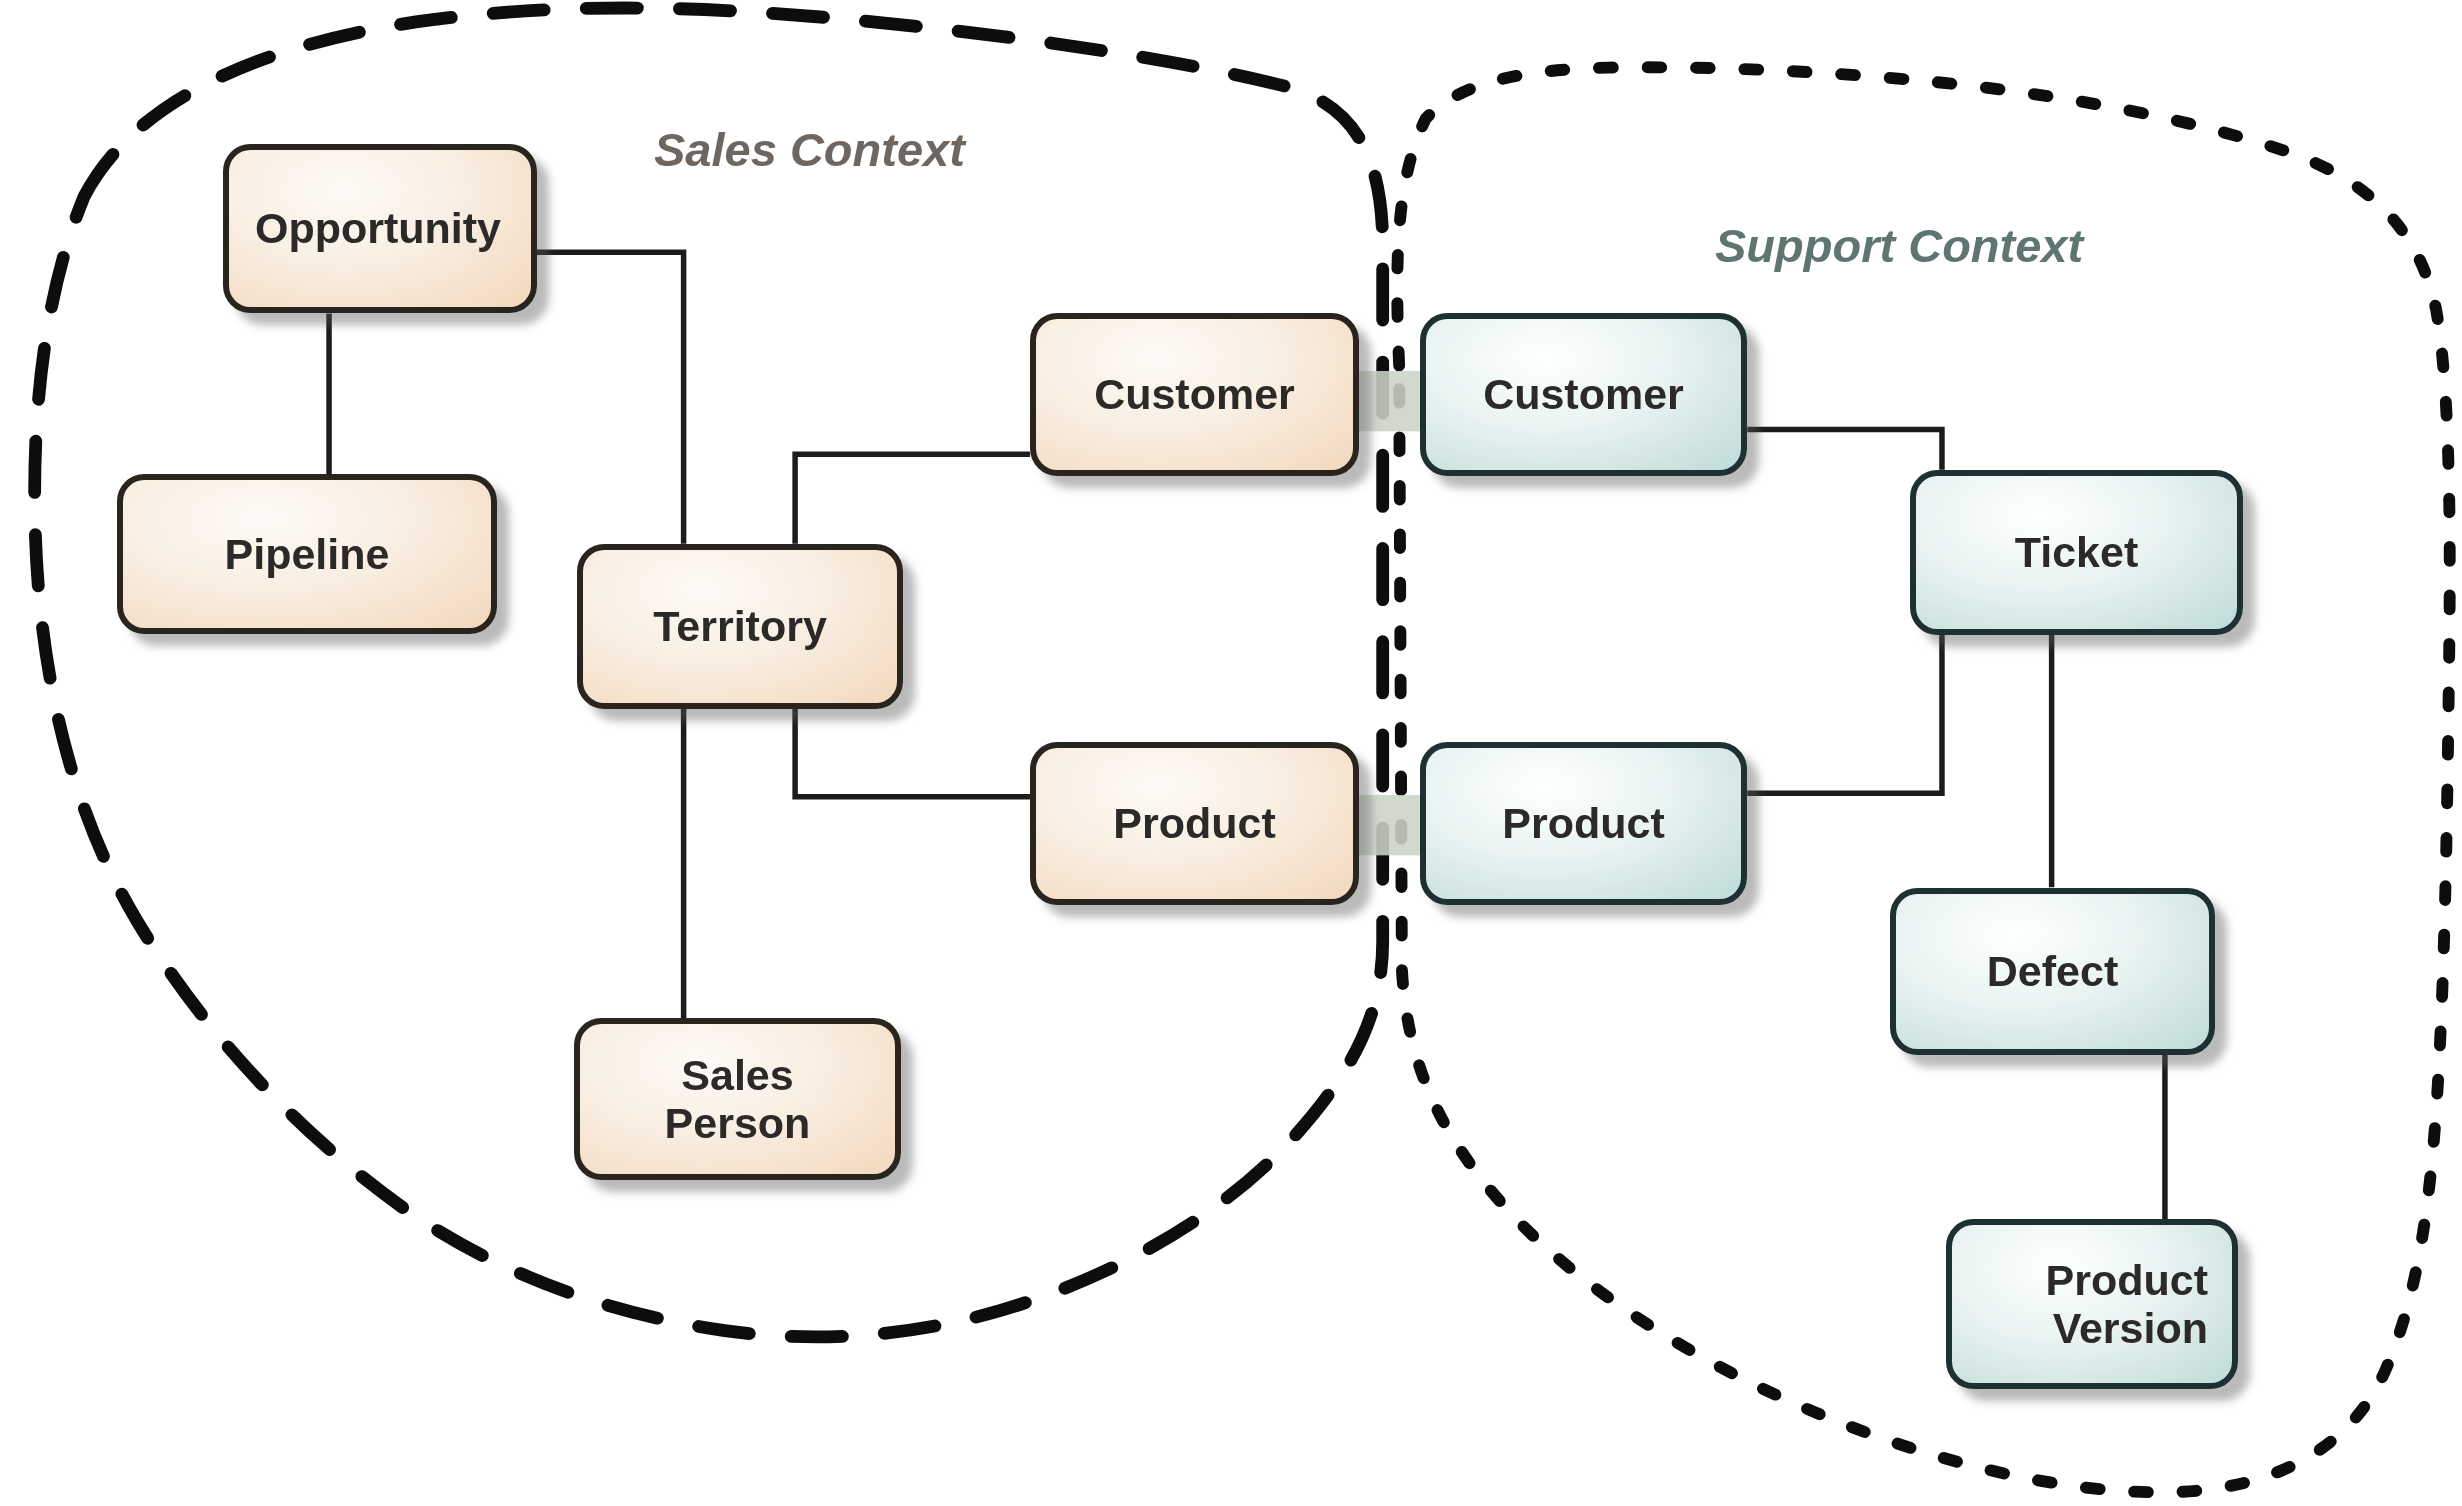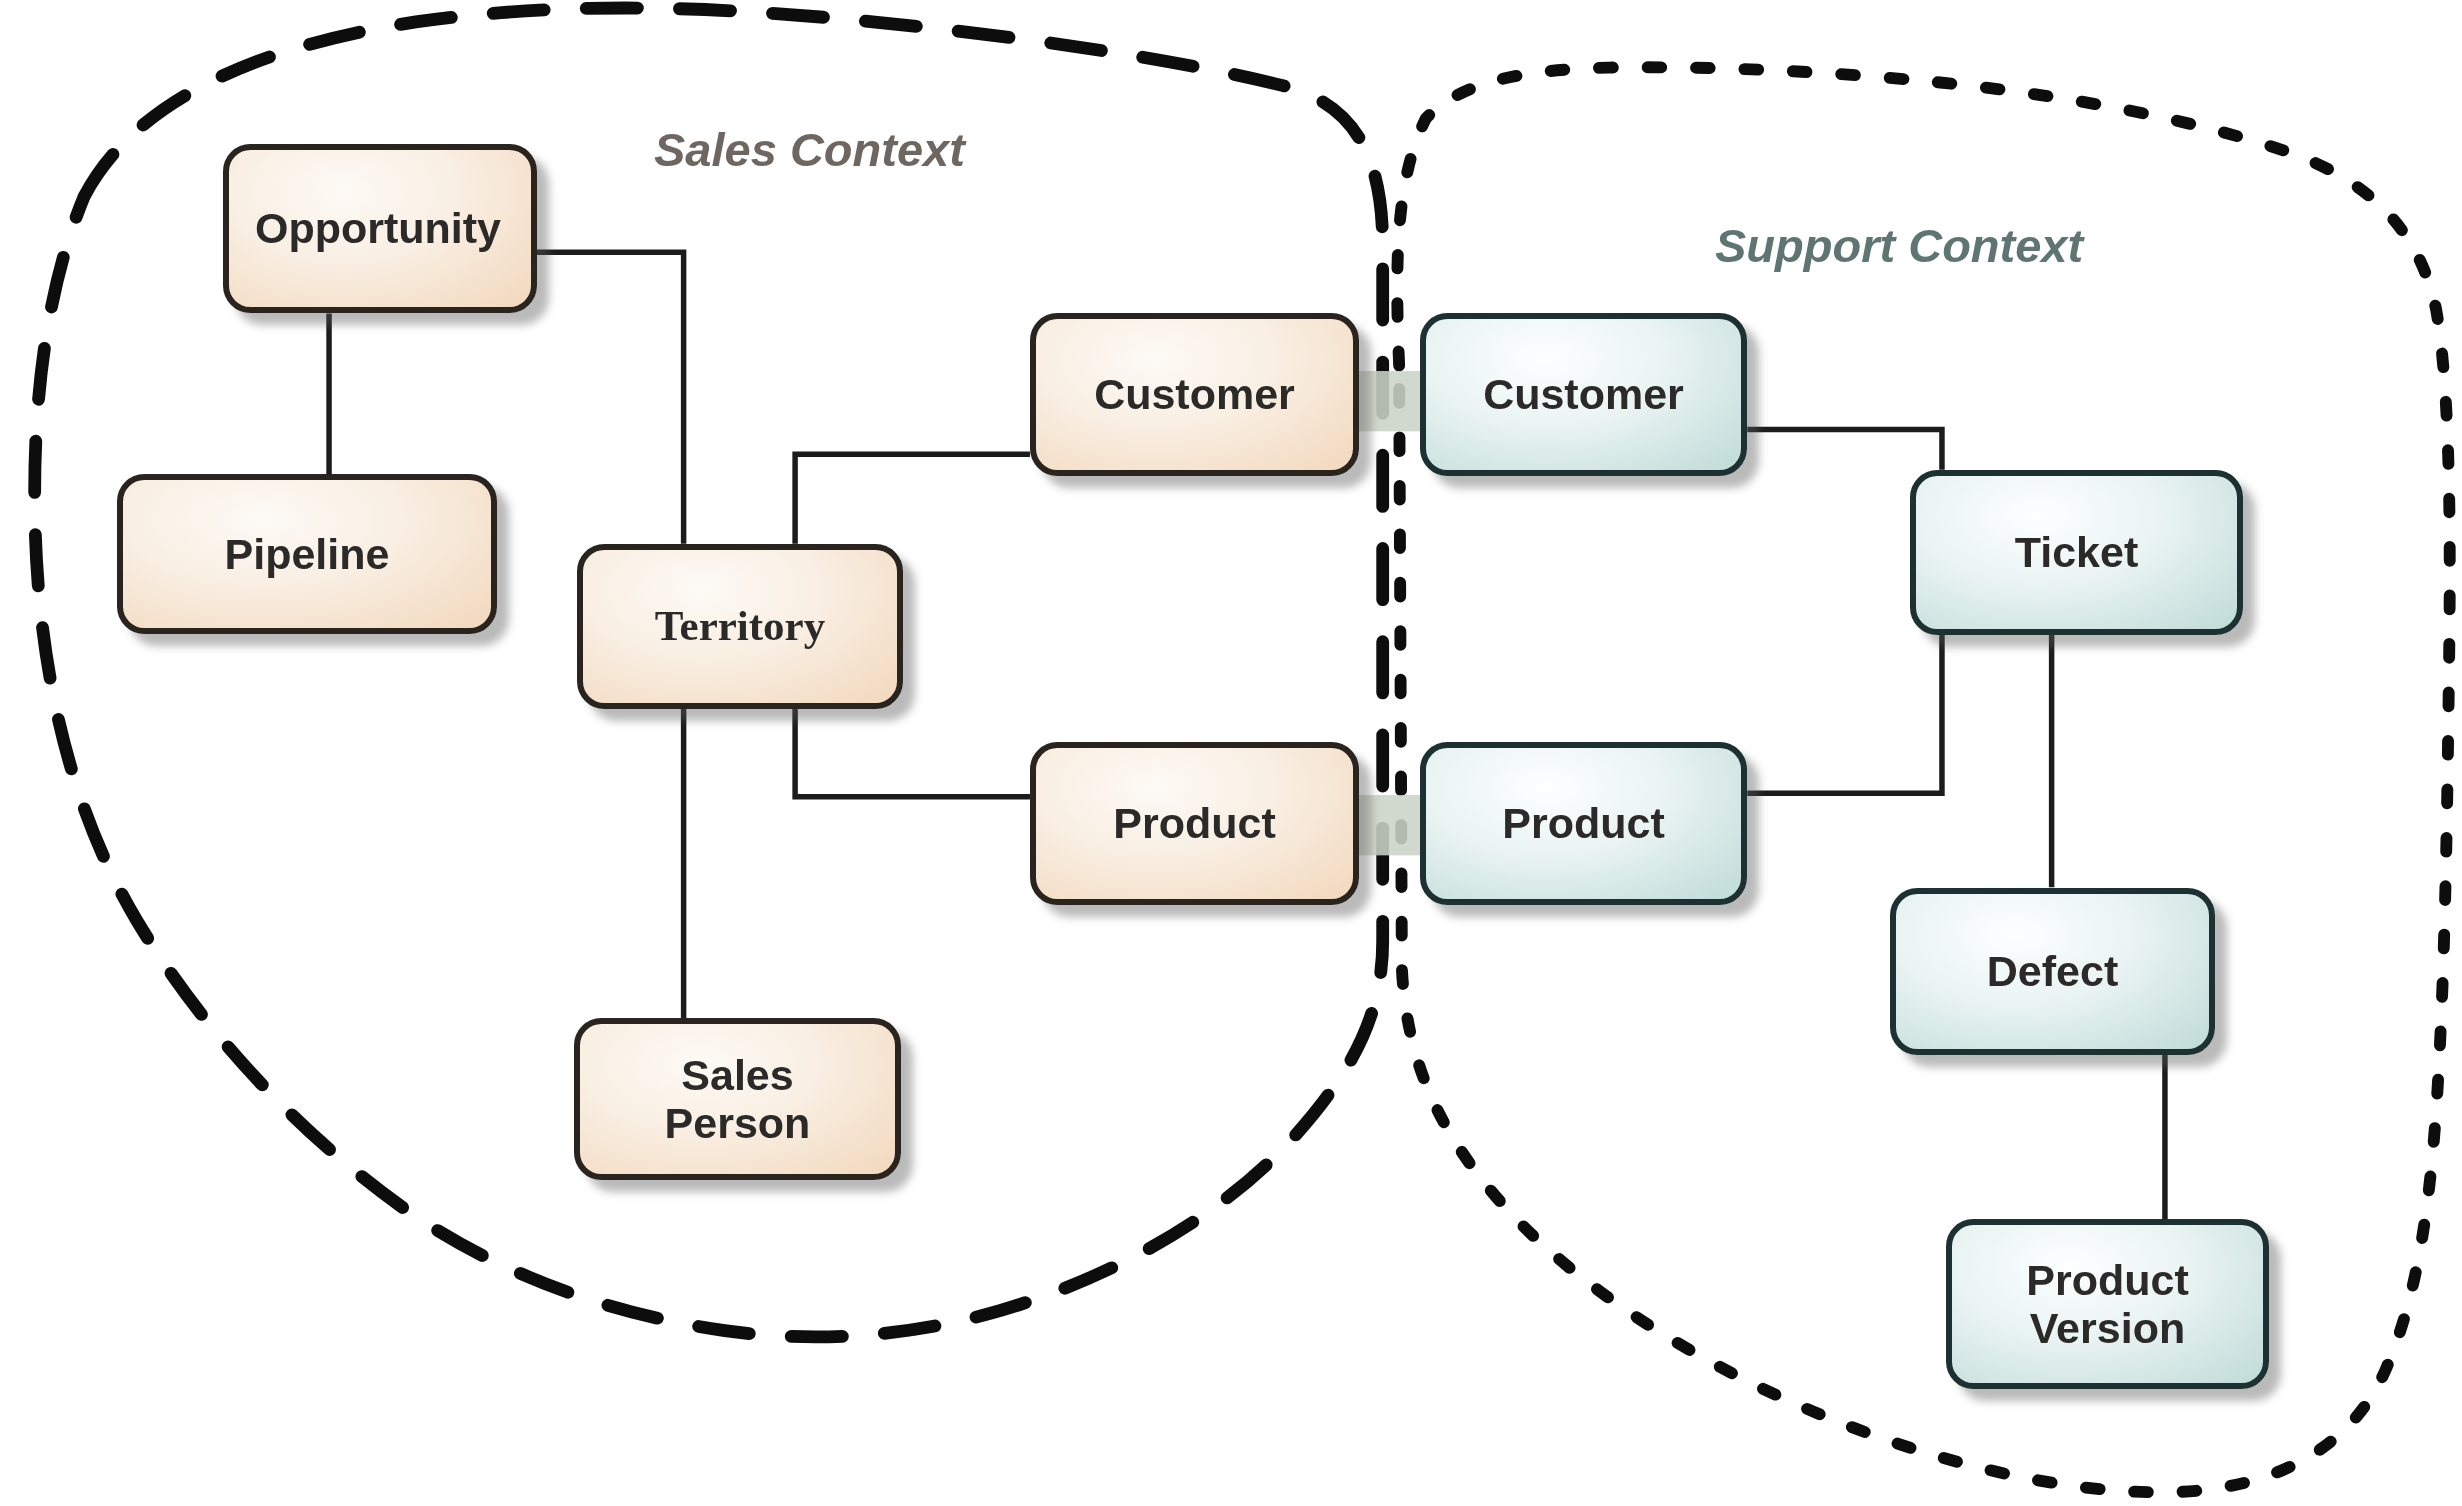--- a/index.html
+++ b/index.html
@@ -52,29 +52,29 @@
     background:radial-gradient(ellipse at 38% 26%, #fdfaf6 0%, var(--sales-node-fill-mid) 42%, var(--sales-node-fill-edge) 100%);
   }
   .node.teal{
     border:6.4px solid var(--support-node-border);
     background:radial-gradient(ellipse at 38% 26%, #fdffff 0%, var(--support-node-fill-mid) 42%, var(--support-node-fill-edge) 100%);
   }
 
   
   .n-opportunity     {left:223px;  top:144px;  width:314px; height:169px;padding-left:20px;}
   .n-pipeline        {left:117px;  top:474px;  width:380px; height:160px;}
-  .n-territory       {left:577px;  top:544px;  width:326px; height:165px;font-family:Liberation Serif, serif;}
+  .n-territory       {left:577px;  top:544px;  width:326px; height:165px;}
   .n-sales-person    {left:574px;  top:1018px; width:327px; height:162px;justify-content:flex-end;}
   .n-customer-sales  {left:1030px; top:313px;  width:329px; height:163px;}
   .n-product-sales   {left:1030px; top:742px;  width:329px; height:163px;}
   .n-customer-support{left:1420px; top:313px;  width:327px; height:163px;}
   .n-product-support {left:1420px; top:742px;  width:327px; height:163px;}
   .n-ticket          {left:1910px; top:470px;  width:333px; height:165px;}
   .n-defect          {left:1890px; top:888px;  width:325px; height:167px;}
-  .n-product-version {left:1946px; top:1219px; width:323px; height:170px;}
+  .n-product-version {left:1946px; top:1219px; width:292px; height:170px;text-align:right;}
 </style>
 </head>
 <body>
 
 <div id="canvas">
 
   <svg id="underlay" width="2462" height="1506" viewBox="0 0 2694 1648">
 
     <path d="M 92 215
          C 148 108, 285 50, 455 24

